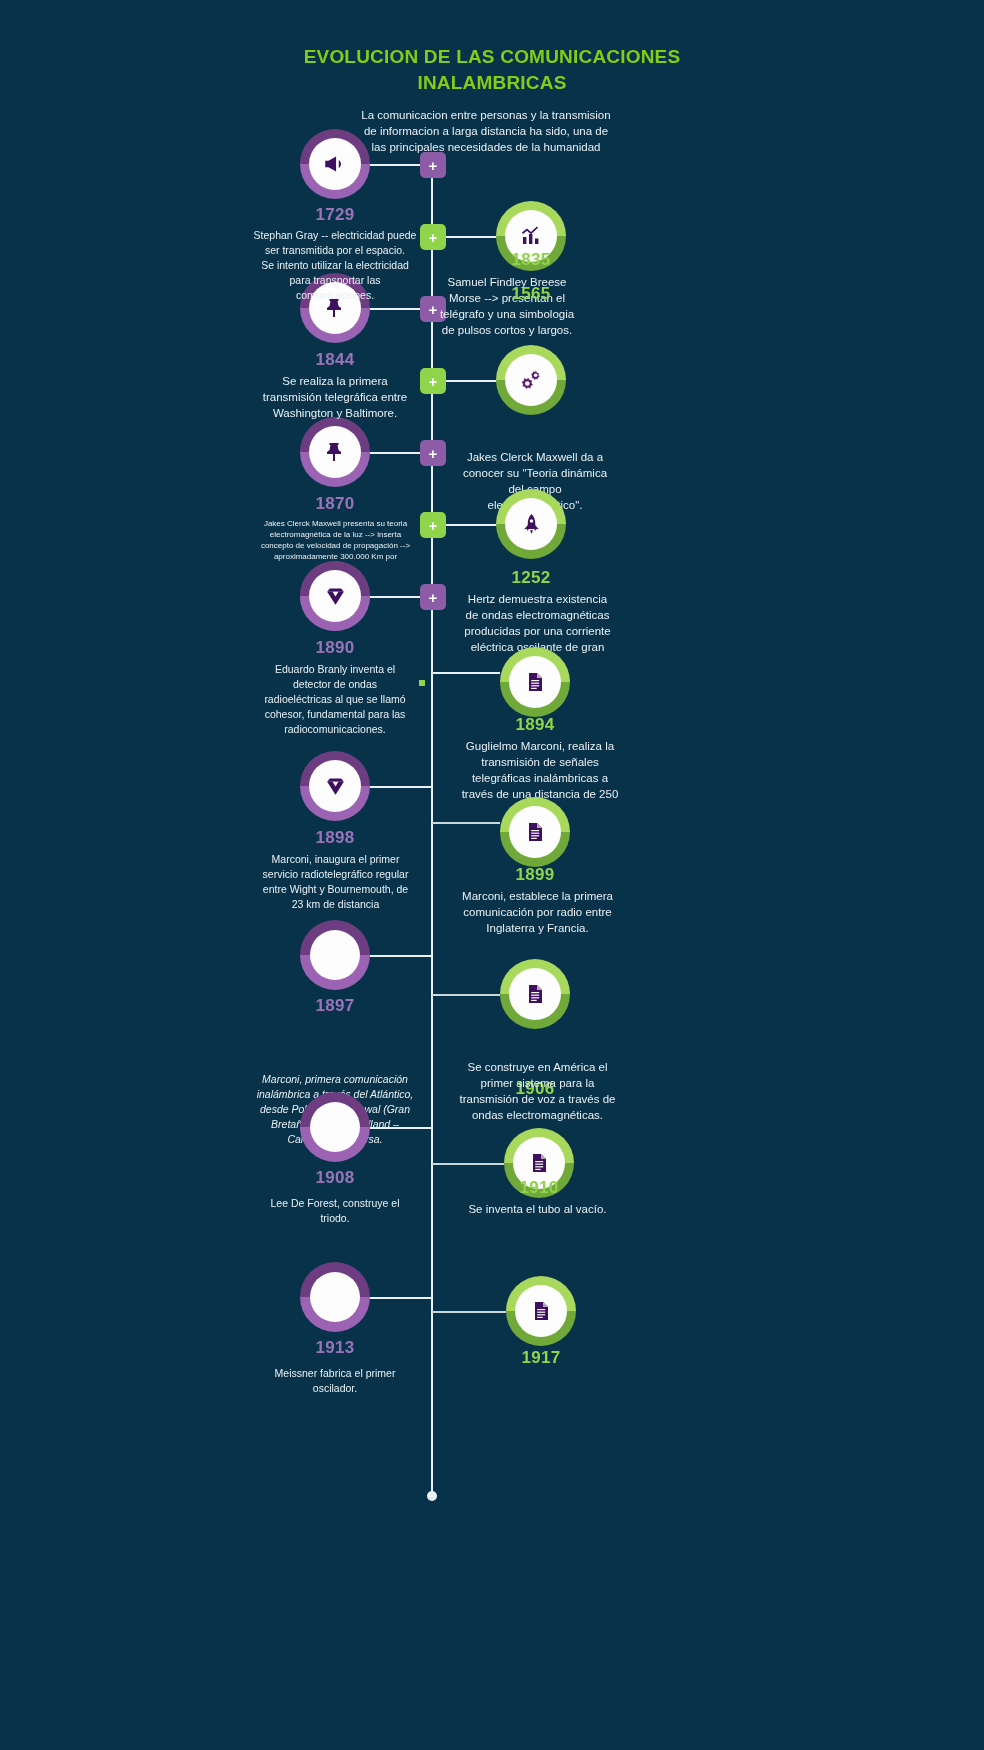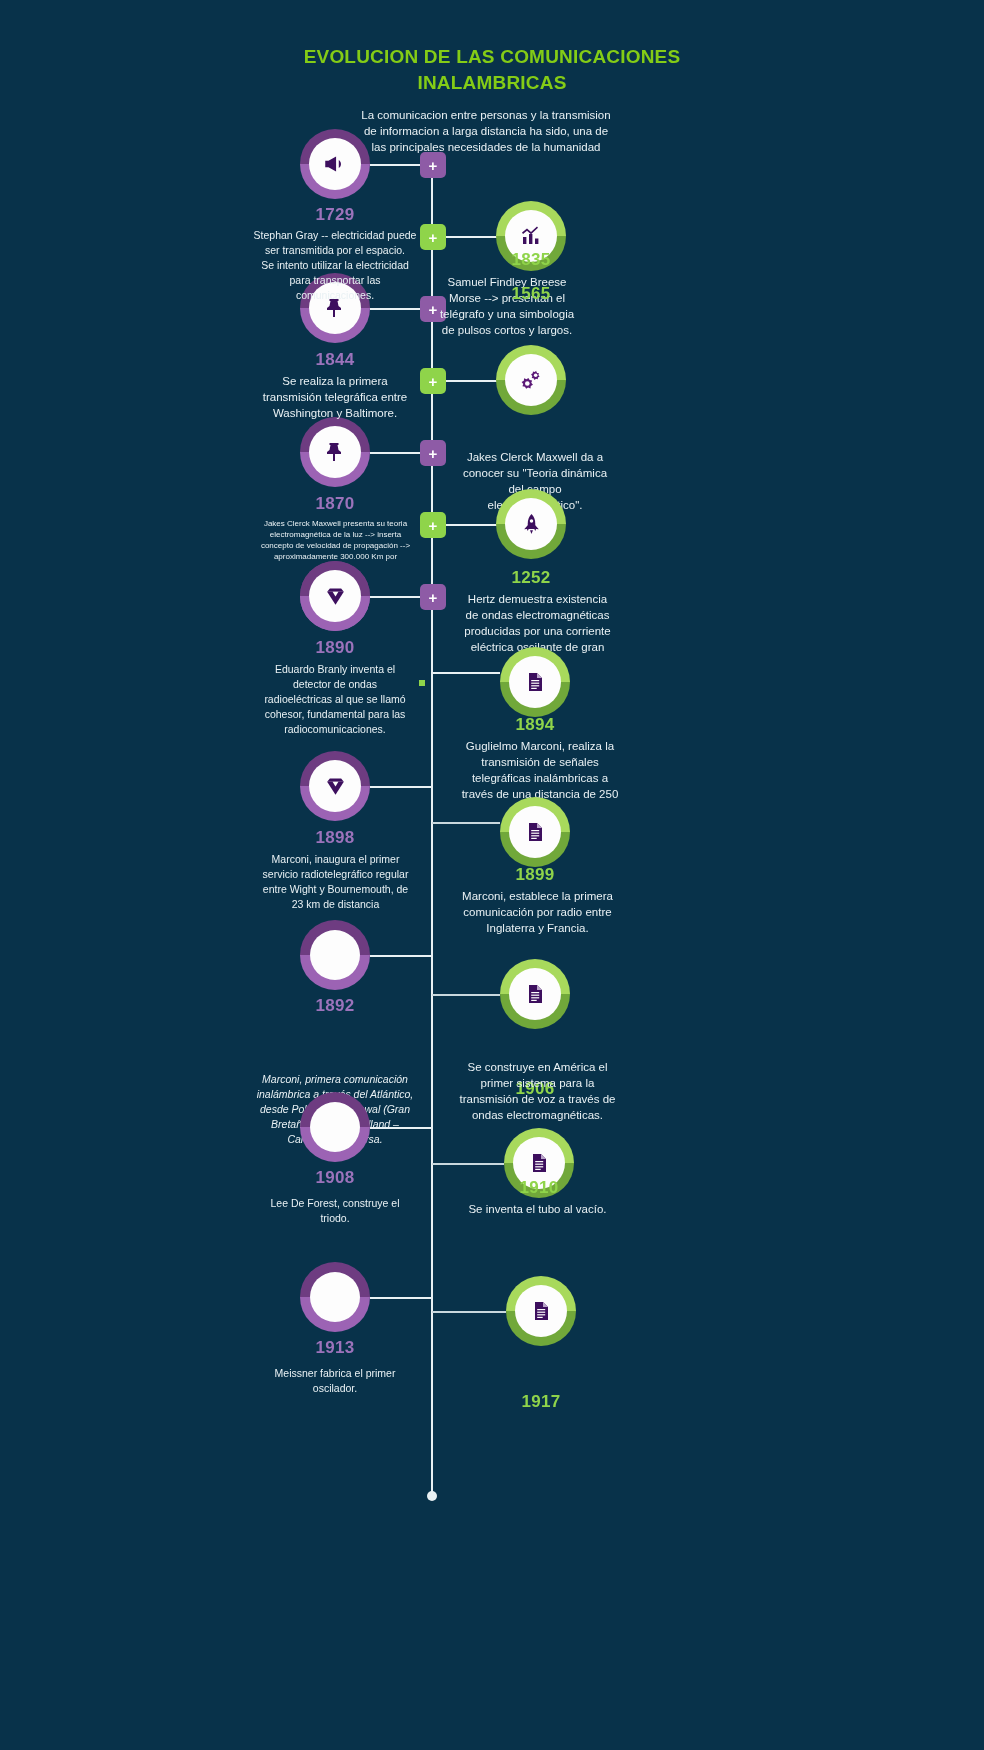--- a/index.html
+++ b/index.html
@@ -358,21 +358,21 @@
       </span>
     </div>
   </div>
   <div class="year green" style="left:435px;top:865px;">1899</div>
   <div class="desc big" style="left:455px;top:888px;width:165px;">Marconi, establece la primera comunicación por radio entre Inglaterra y Francia.</div>
 
   <div class="node purple empty" style="left:300px;top:920px;">
     <div class="ring"></div>
     <div class="inner"></div>
   </div>
-  <div class="year purple" style="left:235px;top:996px;">1892</div>
+  <div class="year purple" style="left:235px;top:996px;">1897</div>
   <div class="desc" style="left:255px;top:1072px;width:160px;font-style:italic;">Marconi, primera comunicación inalámbrica a través del Atlántico, desde Poldhu en Cornwal (Gran Bretaña) a Newfoundland – Canadá y viceversa.</div>
 
   <div class="node green" style="left:500px;top:959px;">
     <div class="ring"></div>
     <div class="inner">
       <span>
         <svg width="24" height="24" viewBox="0 0 24 24" fill="#3d0f5e">
           <path d="M6 3h8l5 5v13H6V3z"></path>
           <path d="M14 3l5 5h-5V3z" fill="#b9a4c9"></path>
           <rect x="8.2" y="10" width="8" height="1.2" fill="#fdfdfd"></rect>
@@ -426,15 +426,15 @@
           <path d="M6 3h8l5 5v13H6V3z"></path>
           <path d="M14 3l5 5h-5V3z" fill="#b9a4c9"></path>
           <rect x="8.2" y="10" width="8" height="1.2" fill="#fdfdfd"></rect>
           <rect x="8.2" y="12.6" width="8" height="1.2" fill="#fdfdfd"></rect>
           <rect x="8.2" y="15.2" width="8" height="1.2" fill="#fdfdfd"></rect>
           <rect x="8.2" y="17.8" width="5.5" height="1.2" fill="#fdfdfd"></rect>
         </svg>
       </span>
     </div>
   </div>
-  <div class="year green" style="left:441px;top:1348px;margin-top:44px;">1917</div>
+  <div class="year green" style="left:441px;top:1348px;">1917</div>
 
 </div>
 
 </body></html>

